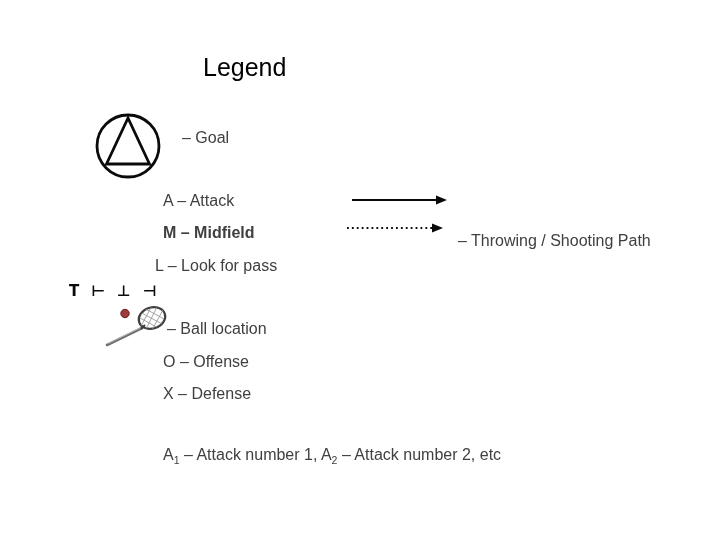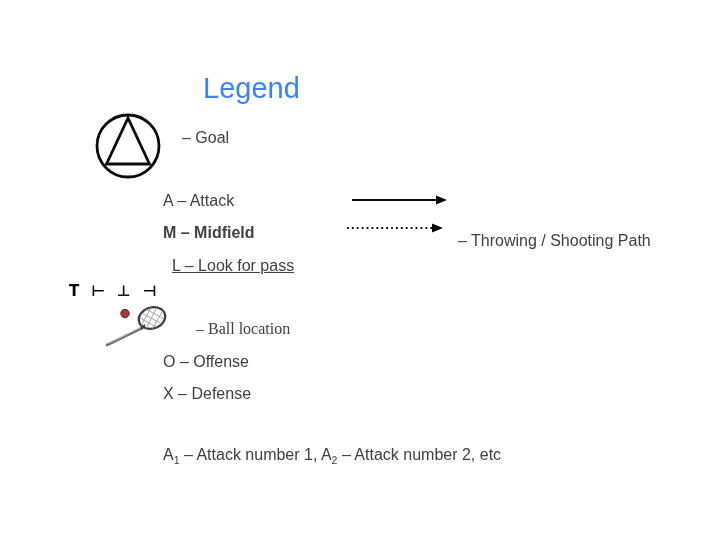--- a/index.html
+++ b/index.html
@@ -8,25 +8,25 @@
     width: 720px;
     height: 540px;
     background: #ffffff;
     overflow: hidden;
     font-family: "Liberation Sans", sans-serif;
     color: #0a0a0a;
   }
   .title {
     position: absolute;
     left: 203px;
-    top: 74px;
-    font-size: 29px;
+    top: 55px;
+    font-size: 25px;
     line-height: 1.0;
     letter-spacing: 0px;
-    color: #3b82f6;
+    color: #000000;
     white-space: nowrap;
   }
   .row {
     position: absolute;
     font-size: 16px;
     line-height: 17px;
     white-space: nowrap;
     color: #404040;
     text-align: right;
   }
@@ -60,21 +60,21 @@
   <div class="title">Legend</div>
 
   <svg class="goal-symbol" width="66" height="68" viewBox="0 0 66 68">
     <circle cx="33" cy="34" r="31" fill="none" stroke="#0a0a0a" stroke-width="2.8"></circle>
     <path d="M33 6 L11.5 52 L54.5 52 Z" fill="none" stroke="#0a0a0a" stroke-width="2.8" stroke-linejoin="miter"></path>
   </svg>
   <div class="row" style="left:182px; top:129px;">– Goal</div>
 
   <div class="row" style="left:163px; top:192px;">A – Attack</div>
   <div class="row" style="left:163px; top:224px;font-weight:bold;">M – Midfield</div>
-  <div class="row" style="left:172px; top:257px;text-decoration:underline;">L – Look for pass</div>
+  <div class="row" style="left:155px; top:257px;">L – Look for pass</div>
 
   <div class="pick-symbols">
     <span>T</span>
     <span>⊢</span>
     <span>⊥</span>
     <span>⊣</span>
   </div>
 
   <svg class="stick-icon" width="70" height="46" viewBox="0 0 70 46">
     <defs>
@@ -93,21 +93,21 @@
       <line x1="38" y1="5" x2="60" y2="17"></line>
       <line x1="42" y1="27" x2="54" y2="3"></line>
       <line x1="48" y1="28" x2="60" y2="6"></line>
       <line x1="37" y1="24" x2="49" y2="2"></line>
     </g>
 
     <line x1="37" y1="27" x2="41" y2="23" stroke="#3f3f3f" stroke-width="2"></line>
 
     <circle cx="21" cy="11.5" r="4.2" stroke="#5f2020" stroke-width="1" fill="#a13b3b"></circle>
   </svg>
-  <div class="row" style="left:196px; top:320px;font-family:Liberation Serif, serif;">– Ball location</div>
+  <div class="row" style="left:167px; top:320px;">– Ball location</div>
 
   <div class="row" style="left:163px; top:353px;">O – Offense</div>
   <div class="row" style="left:163px; top:385px;">X – Defense</div>
 
   <div class="row" style="left:163px; top:418px;margin-top:28px;"><span>A</span><span class="sub">1</span><span> – Attack number 1, A</span><span class="sub">2</span><span> – Attack number 2, etc</span></div>
 
   <svg class="arrow arrow-running" width="95" height="12" viewBox="0 0 95 12">
     <line x1="0" y1="6" x2="85" y2="6" stroke="#0a0a0a" stroke-width="2"></line>
     <polygon points="84,1.5 95,6 84,10.5" fill="#0a0a0a"></polygon>
   </svg>

